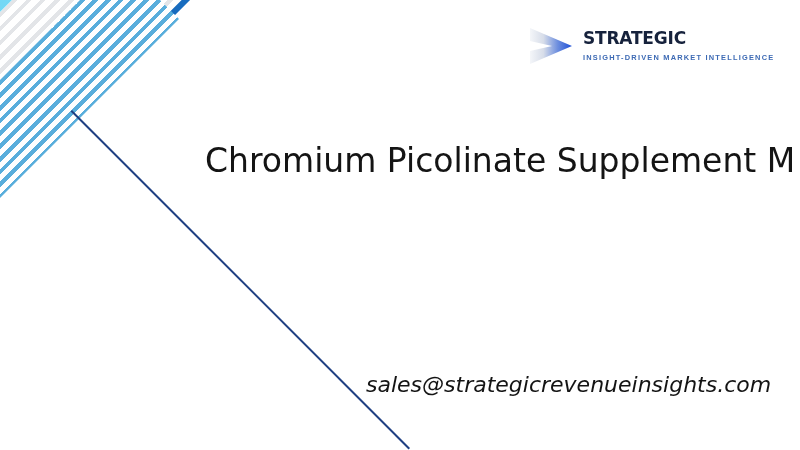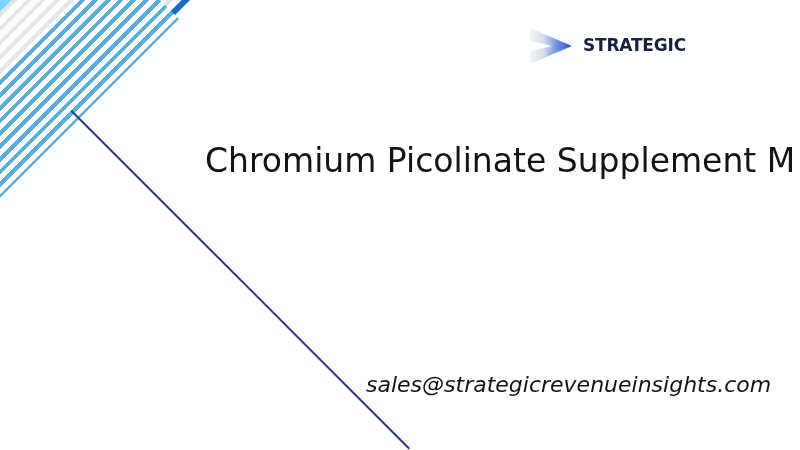--- a/index.html
+++ b/index.html
@@ -234,20 +234,21 @@
             <stop offset="32%" stop-color="#d7dde9"></stop>
             <stop offset="66%" stop-color="#6d8ede"></stop>
             <stop offset="100%" stop-color="#1d4fd8"></stop>
           </linearGradient>
         </defs>
         <path d="M2 4 L2 17 L24 22 L2 27 L2 40 L44 22 Z" fill="url(#chevGrad)"></path>
       </svg>
     </span>
     <span class="logo-text">
       <span class="logo-line1">STRATEGIC</span>
+      <span class="logo-tagline">INSIGHT-DRIVEN MARKET INTELLIGENCE</span>
     </span>
   </div>
 
   <div class="headline">Chromium Picolinate Supplement M</div>
 
   <div class="email">sales@strategicrevenueinsights.com</div>
 
 </div>
 
 </body></html>

